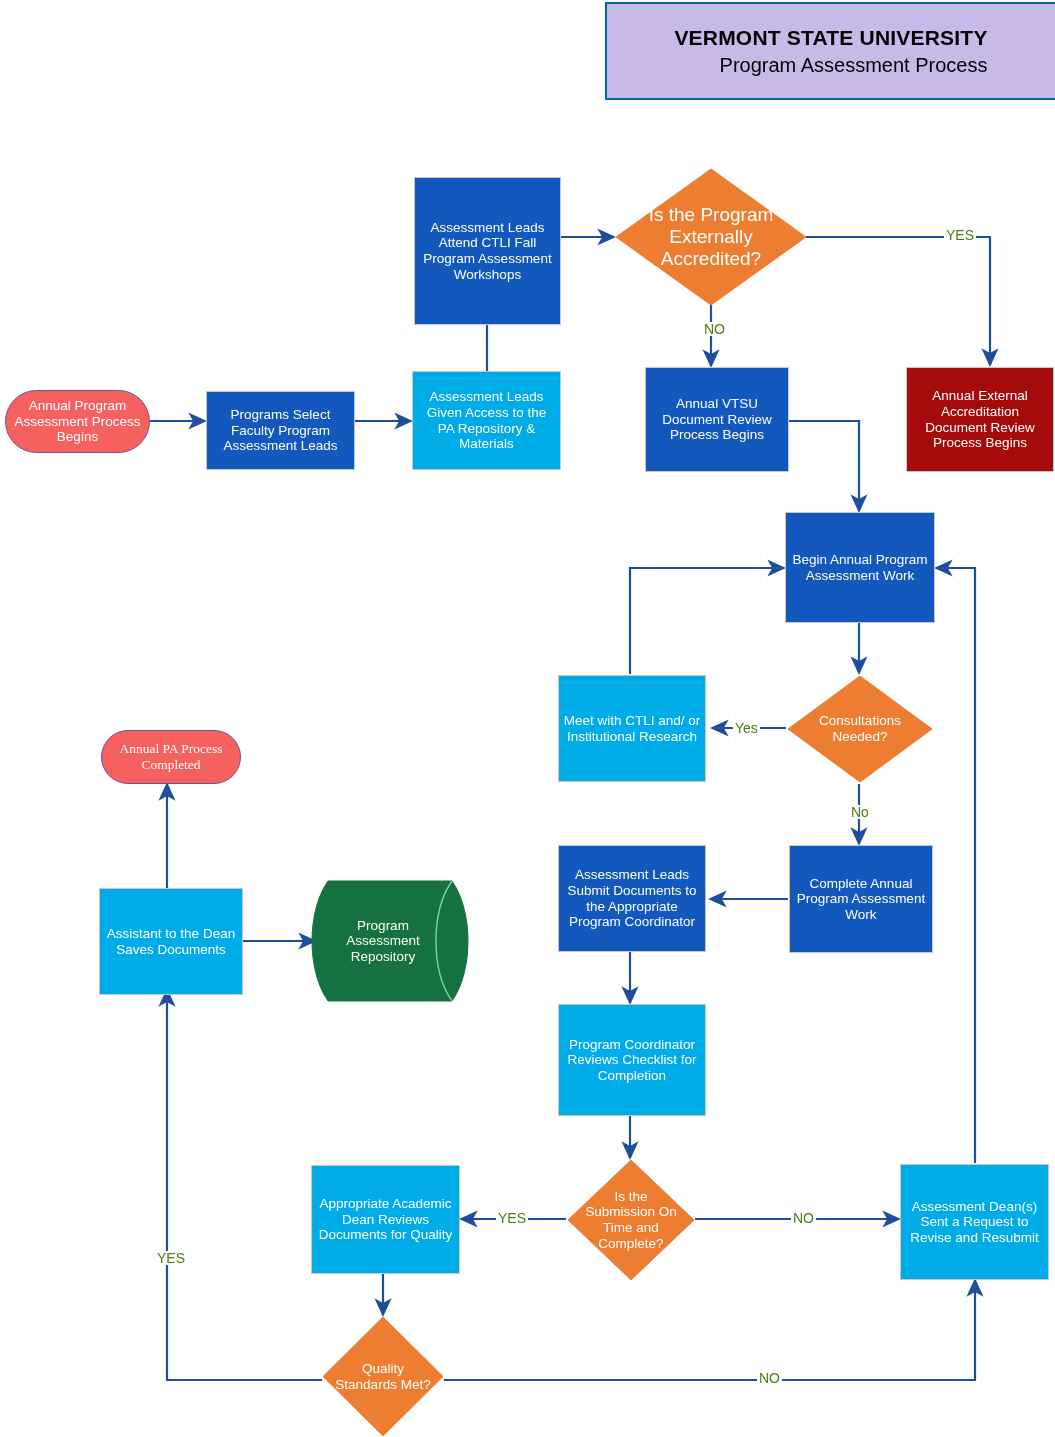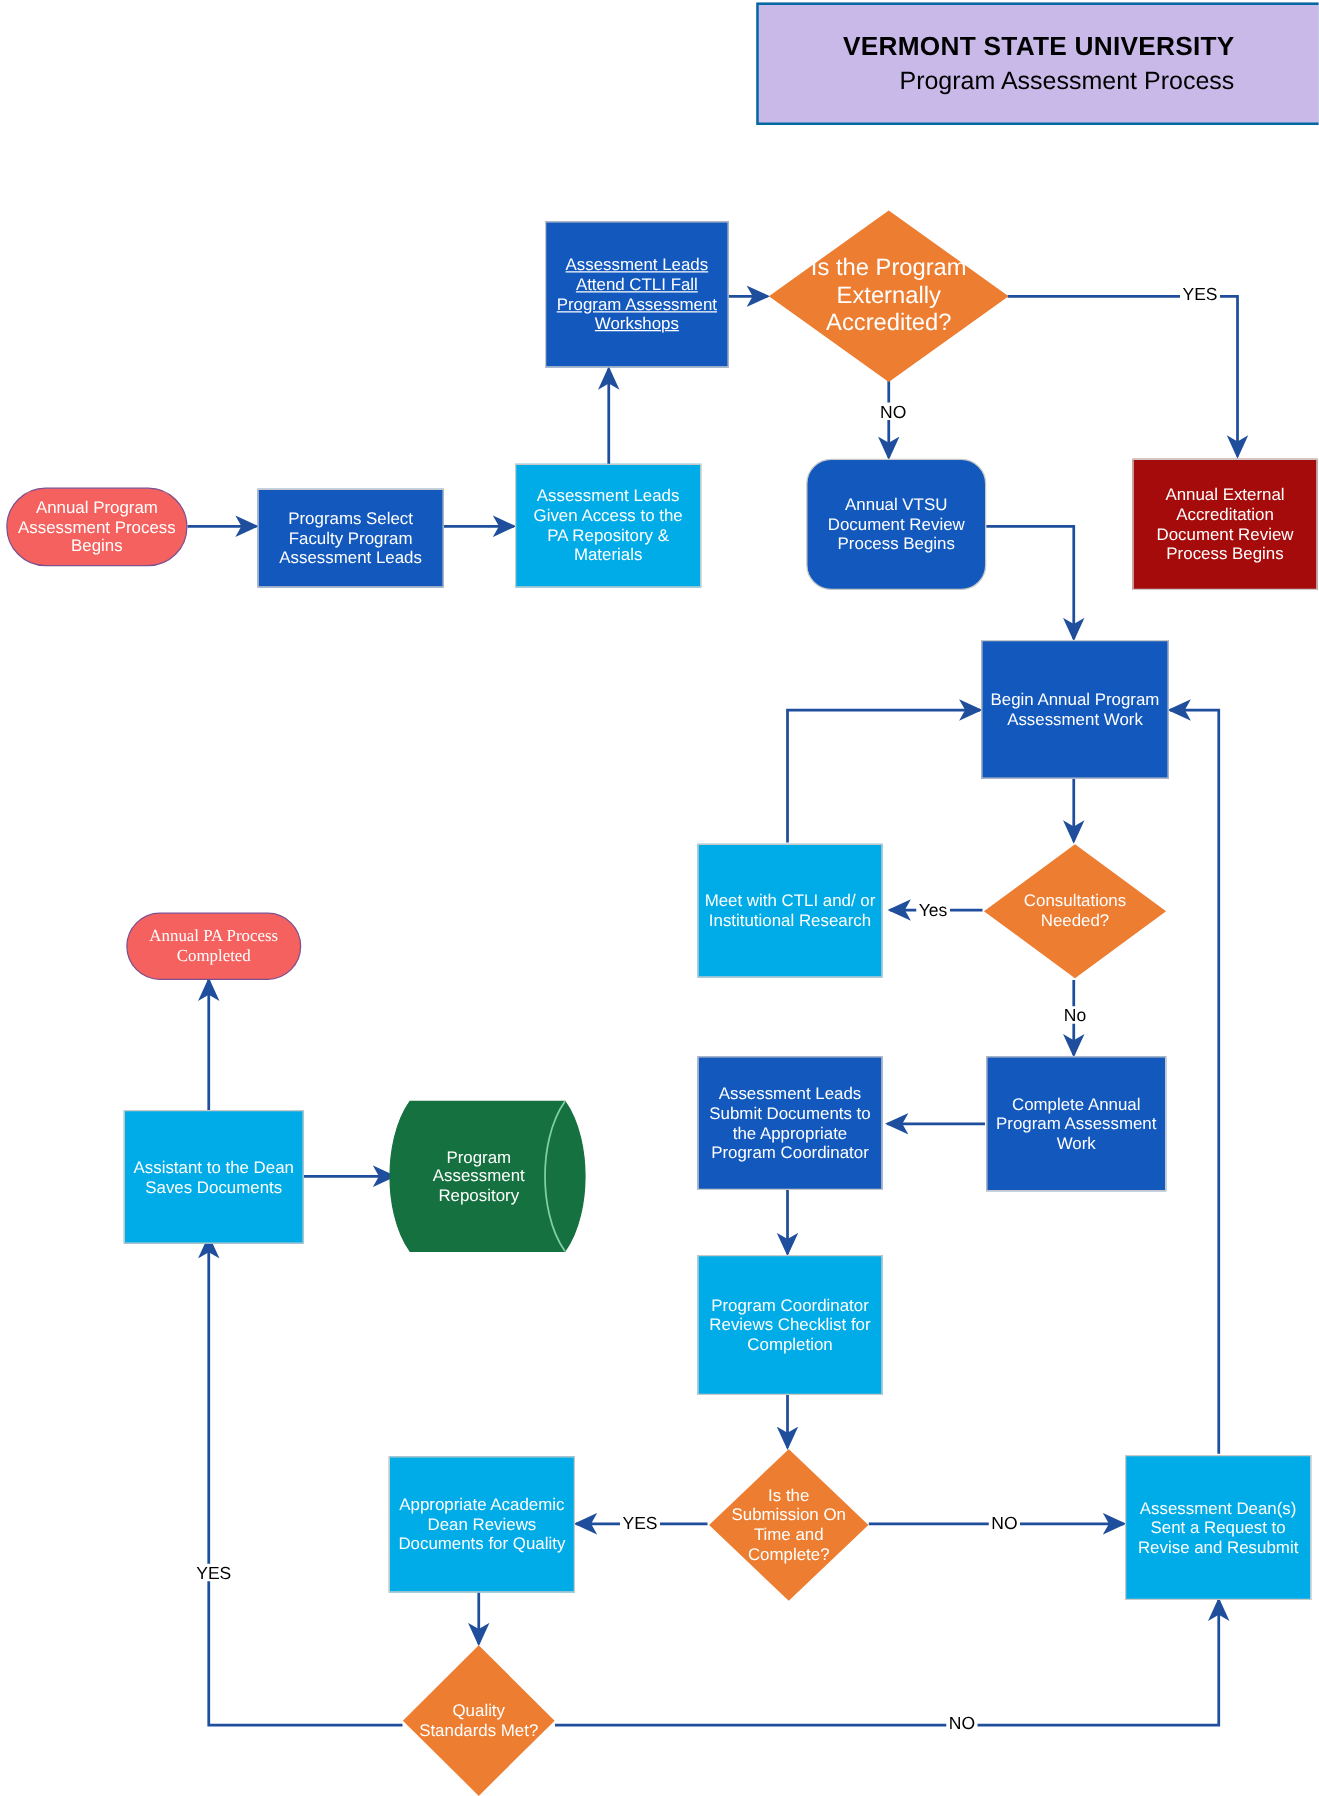--- a/index.html
+++ b/index.html
@@ -11,21 +11,21 @@
   .node span{display:block;width:100%;padding:0 4px;}
   .rect{border:1px solid #c8c8c8;}
   .dark{background:#1258bd;}
   .light{background:#00ace8;}
   .maroon{background:#a60b0b;}
   .terminator{background:#f4615e;border:1px solid #7d4f8f;border-radius:999px;}
   .diamond-wrap{position:absolute;}
   .diamond-label{position:absolute;left:0;top:0;width:100%;height:100%;
         display:flex;align-items:center;justify-content:center;text-align:center;
         color:#ffffff;line-height:1.16;}
-  .edge-label{position:absolute;color:#000000;background:#ffffff;
+  .edge-label{position:absolute;color:#4d7c0f;background:#ffffff;
         padding:0 2px;line-height:1;}
   .header-box{position:absolute;background:#c9b9e8;border:2px solid #0369a1;
         display:flex;flex-direction:column;align-items:center;justify-content:center;
         color:#000000;}
   .header-title{font-weight:bold;letter-spacing:.2px;}
   .header-sub{font-weight:normal;margin-left:45px;}
   .cyl{position:absolute;}
   .cyl-label{position:absolute;left:0;top:0;width:100%;height:100%;
         display:flex;align-items:center;justify-content:center;text-align:center;
         color:#ffffff;line-height:1.16;}
@@ -99,32 +99,32 @@
   </div>
 
   <div class="node rect dark" style="left:206px;top:391px;width:149px;height:79px;font-size:13.5px;">
     <span>Programs Select Faculty Program Assessment Leads</span>
   </div>
 
   <div class="node rect light" style="left:412px;top:371px;width:149px;height:99px;font-size:13.5px;">
     <span>Assessment Leads Given Access to the PA Repository &amp; Materials</span>
   </div>
 
-  <div class="node rect dark" style="left:436px;top:177px;width:147px;height:117px;font-size:13.5px;text-decoration:underline;">
+  <div class="node rect dark" style="left:414px;top:177px;width:147px;height:148px;font-size:13.5px;">
     <span>Assessment Leads Attend CTLI Fall Program Assessment Workshops</span>
   </div>
 
   <div class="diamond-wrap" style="left:615px;top:168px;width:192px;height:138px;">
     <svg width="192" height="138" viewBox="0 0 192 138">
       <polygon points="96,1 191,69 96,137 1,69" fill="#ed7d31" stroke="#ed7d31" stroke-width="1"></polygon>
     </svg>
     <div class="diamond-label" style="font-size:19px;padding:0 22px;box-sizing:border-box;">Is the Program Externally Accredited?</div>
   </div>
 
-  <div class="node rect dark" style="left:645px;top:367px;width:144px;height:105px;font-size:13.5px;border-radius:20px;">
+  <div class="node rect dark" style="left:645px;top:367px;width:144px;height:105px;font-size:13.5px;">
     <span>Annual VTSU Document Review Process Begins</span>
   </div>
 
   <div class="node rect maroon" style="left:906px;top:367px;width:148px;height:105px;font-size:13.5px;">
     <span>Annual External Accreditation Document Review Process Begins</span>
   </div>
 
   <div class="node rect dark" style="left:785px;top:512px;width:150px;height:111px;font-size:13.5px;">
     <span>Begin Annual Program Assessment Work</span>
   </div>

